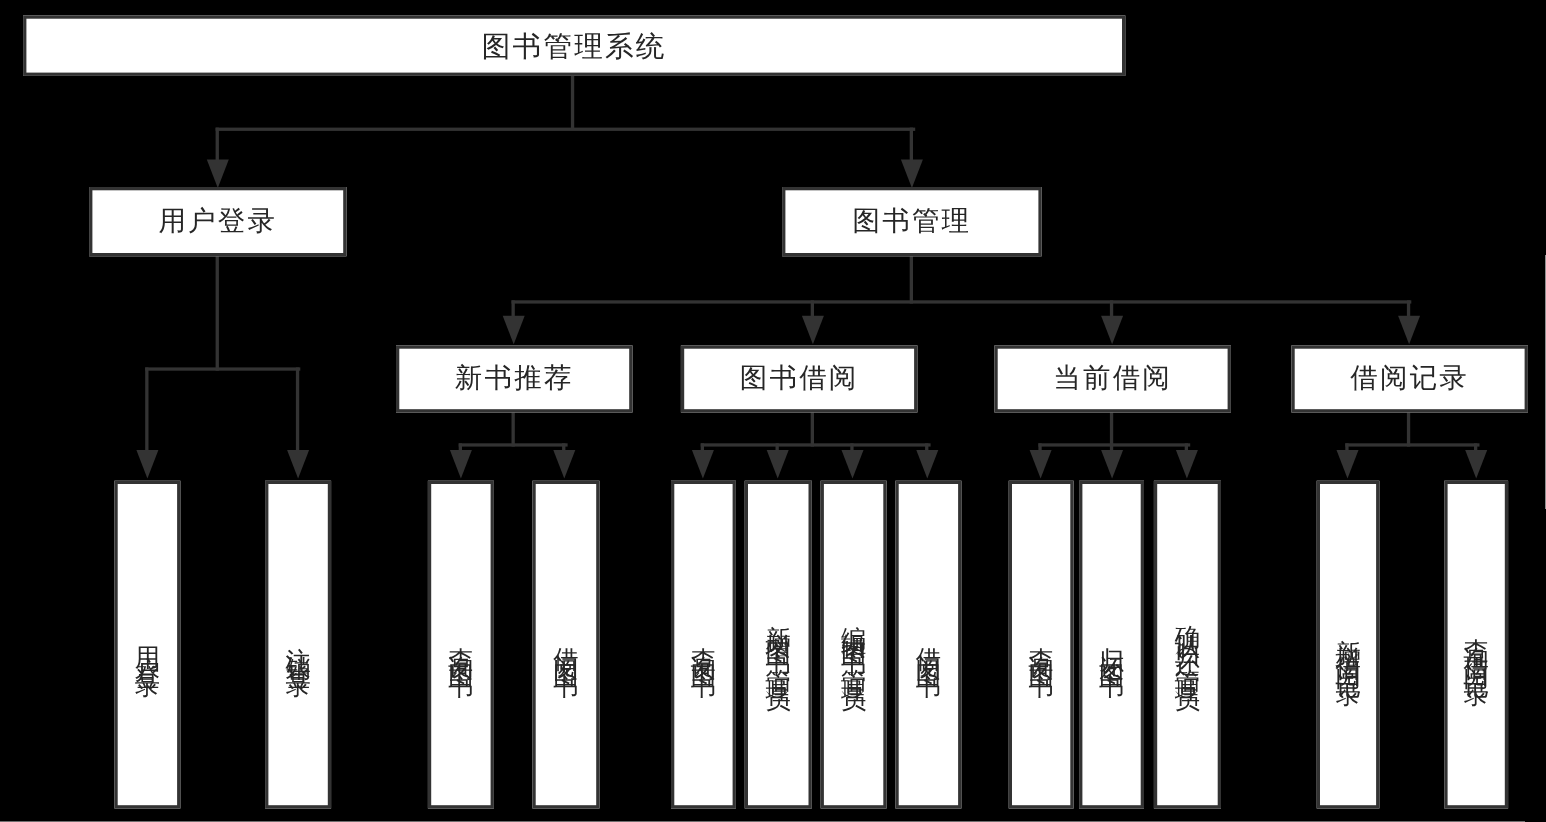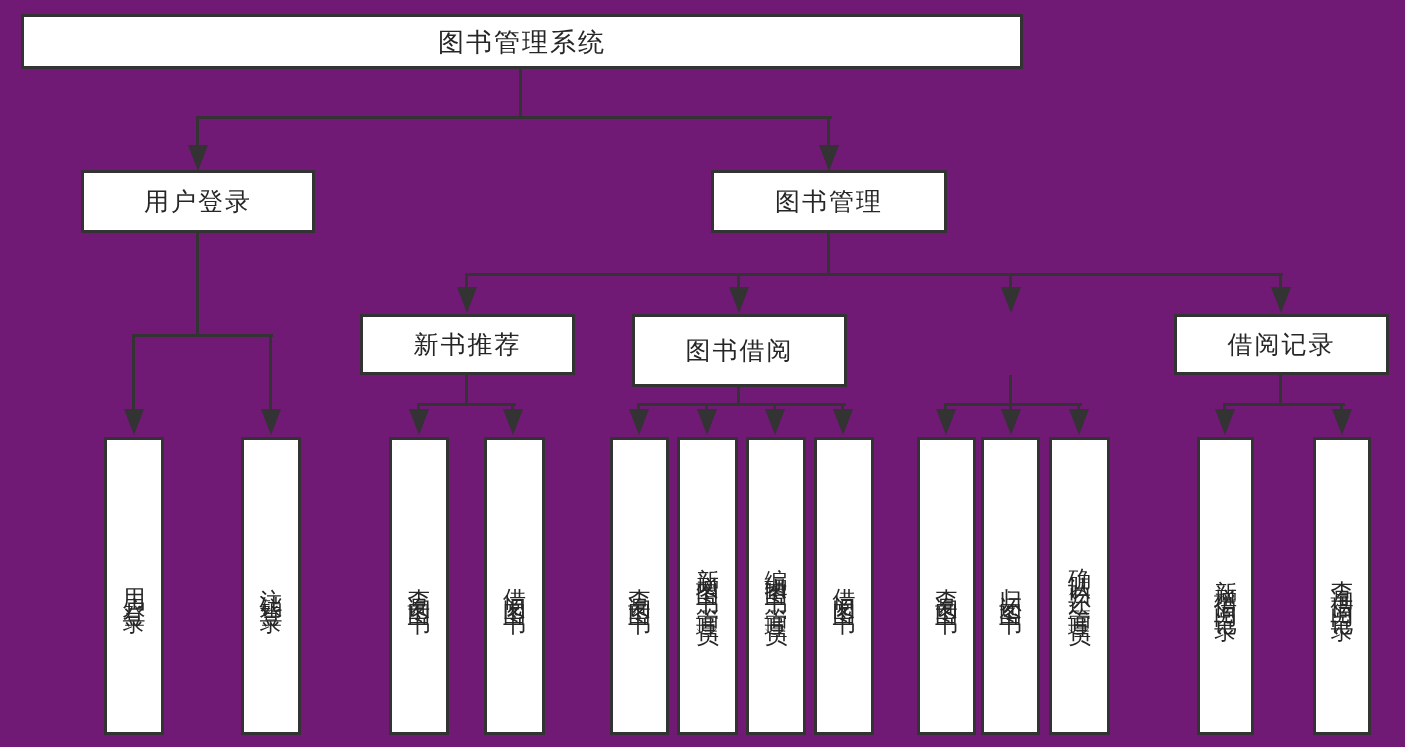--- a/index.html
+++ b/index.html
@@ -3,21 +3,21 @@
 <meta charset="utf-8">
 <style>
   :root{
     --line:#333333;
     --text:#262626;
   }
   html,body{margin:0;padding:0;background:#ffffff;}
   #canvas{
     position:relative;
     width:1405px;height:747px;
-    background:#701a75;
+    background:#000000;
     overflow:hidden;
     font-family:"Liberation Sans","DejaVu Sans",sans-serif;
   }
   .node{
     position:absolute;
     box-sizing:border-box;
     border:3px solid var(--line);
     background:#ffffff;
     display:flex;
     align-items:center;
@@ -123,22 +123,25 @@
   <div class="node" style="left:81px;top:170px;width:234px;height:63px">
     <span class="lbl">用户登录</span>
   </div>
   <div class="node" style="left:360px;top:314px;width:215px;height:61px">
     <span class="lbl">新书推荐</span>
   </div>
 
   <div class="node" style="left:711px;top:170px;width:236px;height:63px">
     <span class="lbl">图书管理</span>
   </div>
-  <div class="node" style="left:632px;top:314px;width:215px;height:73px">
+  <div class="node" style="left:619px;top:314px;width:215px;height:61px">
     <span class="lbl">图书借阅</span>
+  </div>
+  <div class="node" style="left:904px;top:314px;width:215px;height:61px">
+    <span class="lbl">当前借阅</span>
   </div>
   <div class="node" style="left:1174px;top:314px;width:215px;height:61px">
     <span class="lbl">借阅记录</span>
   </div>
 
   <div class="node" style="left:104px;top:437px;width:60px;height:298px">
     <span class="vlbl">用户登录</span>
   </div>
   <div class="node" style="left:241px;top:437px;width:60px;height:298px">
     <span class="vlbl">注销登录</span>

